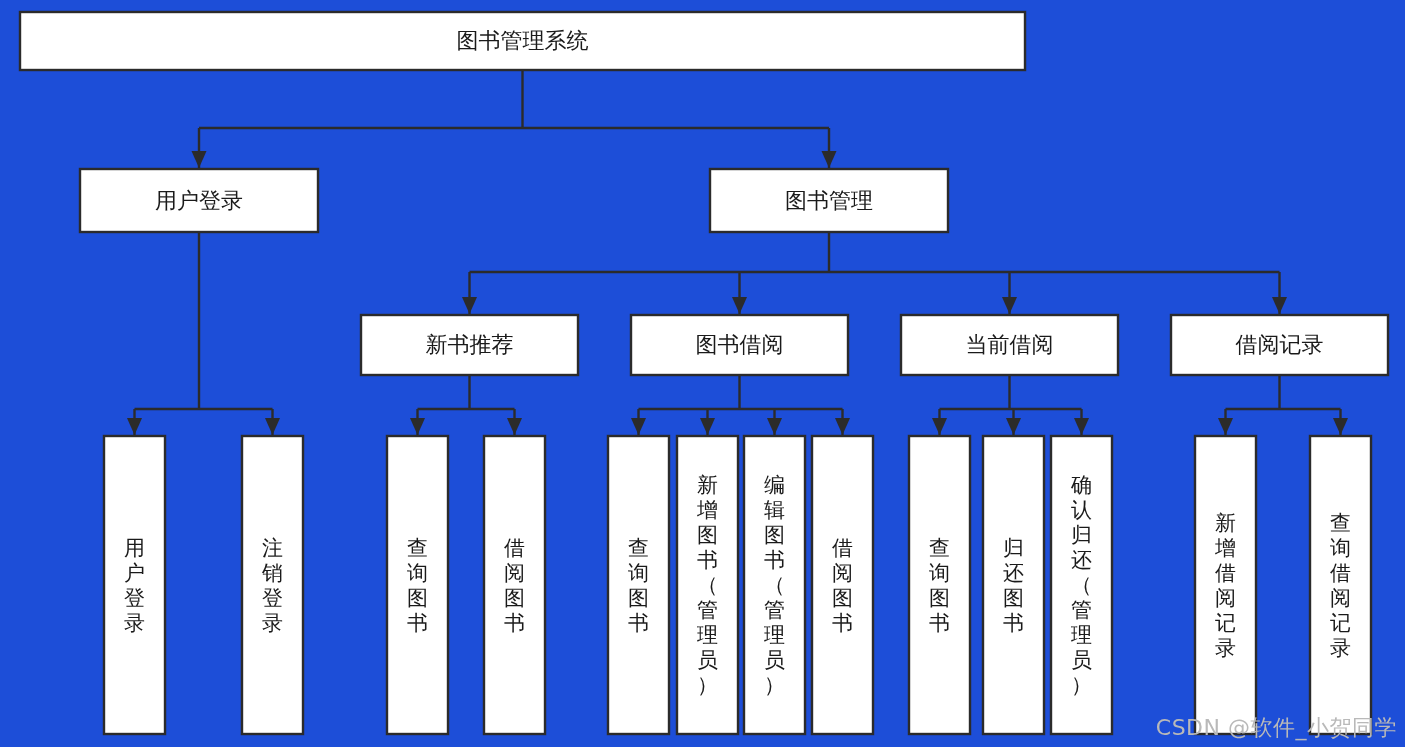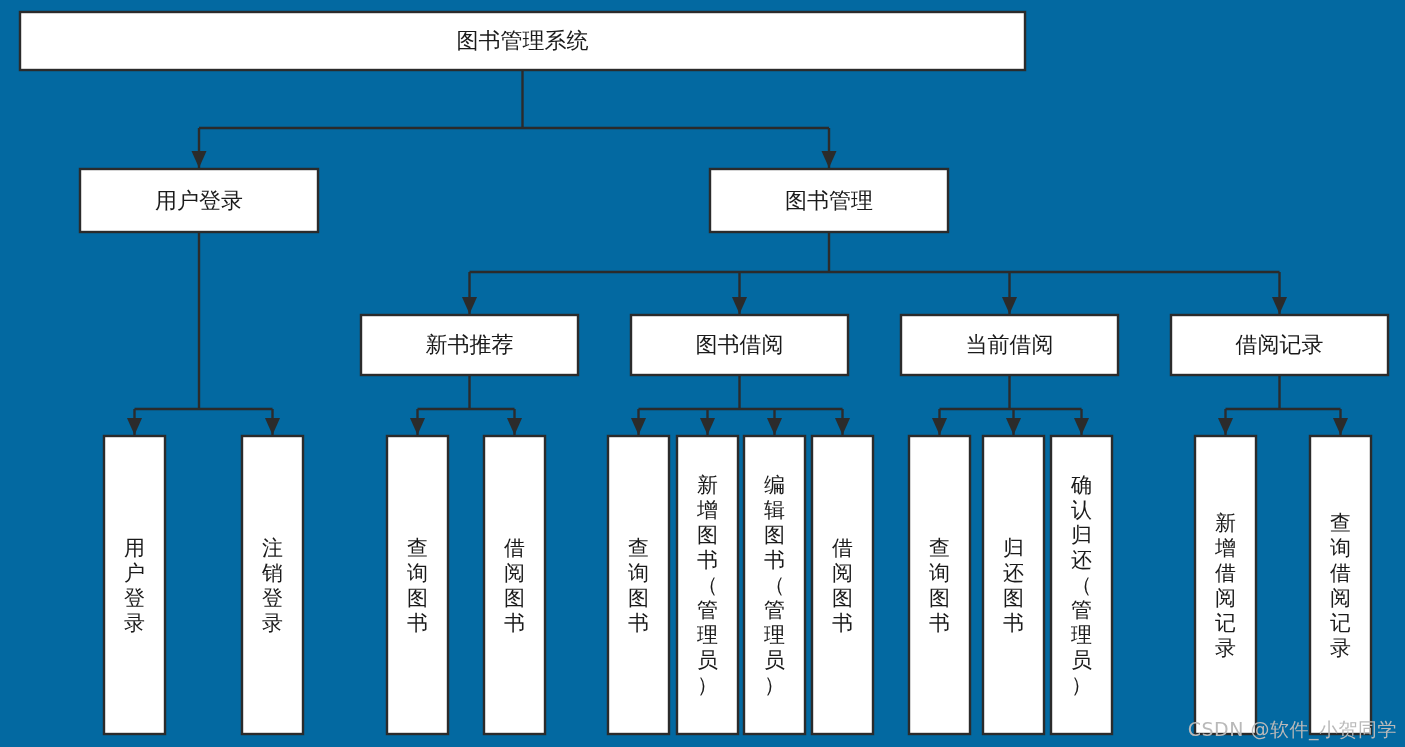--- a/index.html
+++ b/index.html
@@ -7,21 +7,21 @@
     padding: 0;
     background: #ffffff;
   }
   body {
     font-family: "DejaVu Sans", "Liberation Sans", sans-serif;
   }
   #diagram-root {
     position: relative;
     width: 1405px;
     height: 747px;
-    background: #0369a1;
+    background: #1d4ed8;
     overflow: hidden;
   }
   svg#flow {
     position: absolute;
     left: 0;
     top: 0;
     width: 1405px;
     height: 747px;
   }
   .node-rect {
@@ -49,21 +49,21 @@
     fill: #1a1a1a;
     font-family: "DejaVu Sans", "Liberation Sans", sans-serif;
     font-size: 21px;
     text-anchor: middle;
   }
   .watermark {
     position: absolute;
     right: 8px;
     bottom: 4px;
     font-family: "DejaVu Sans", "Liberation Sans", sans-serif;
-    font-size: 19px;
+    font-size: 22px;
     color: #b9b9b9;
     white-space: nowrap;
     letter-spacing: 0.5px;
   }
 </style>
 </head>
 <body>
 
 <div id="diagram-root">
   <svg id="flow" viewBox="0 0 1405 747">

